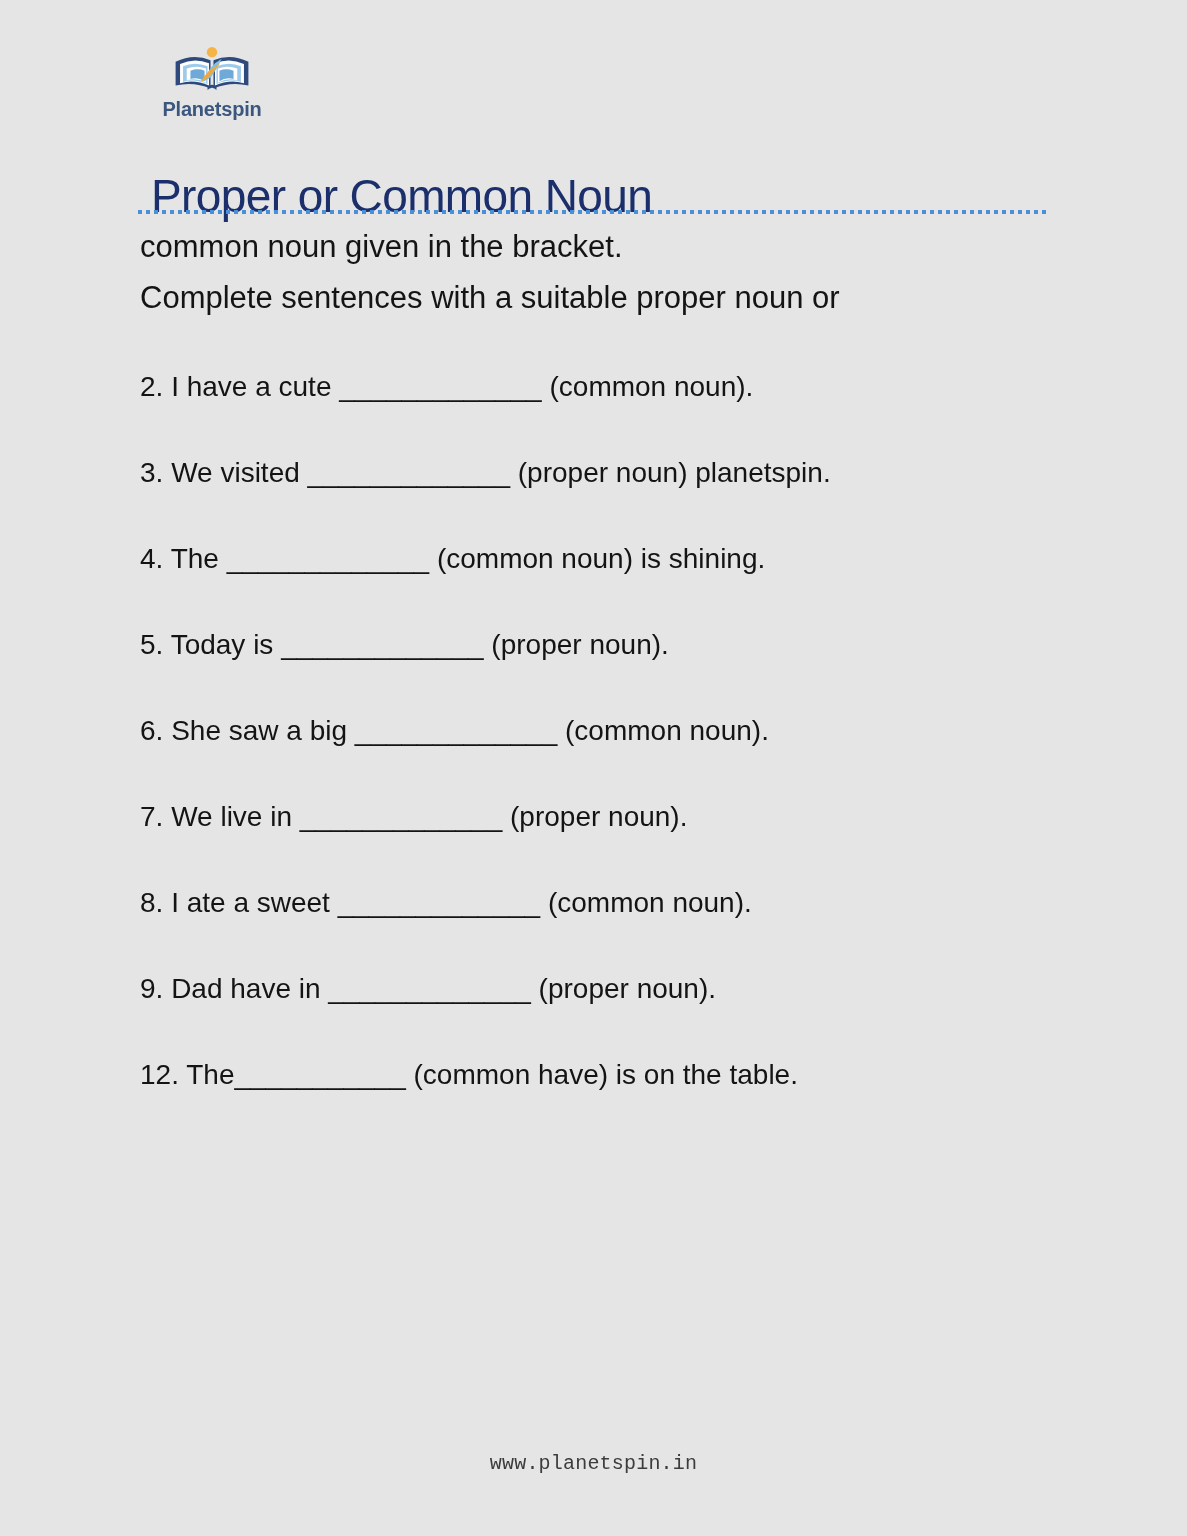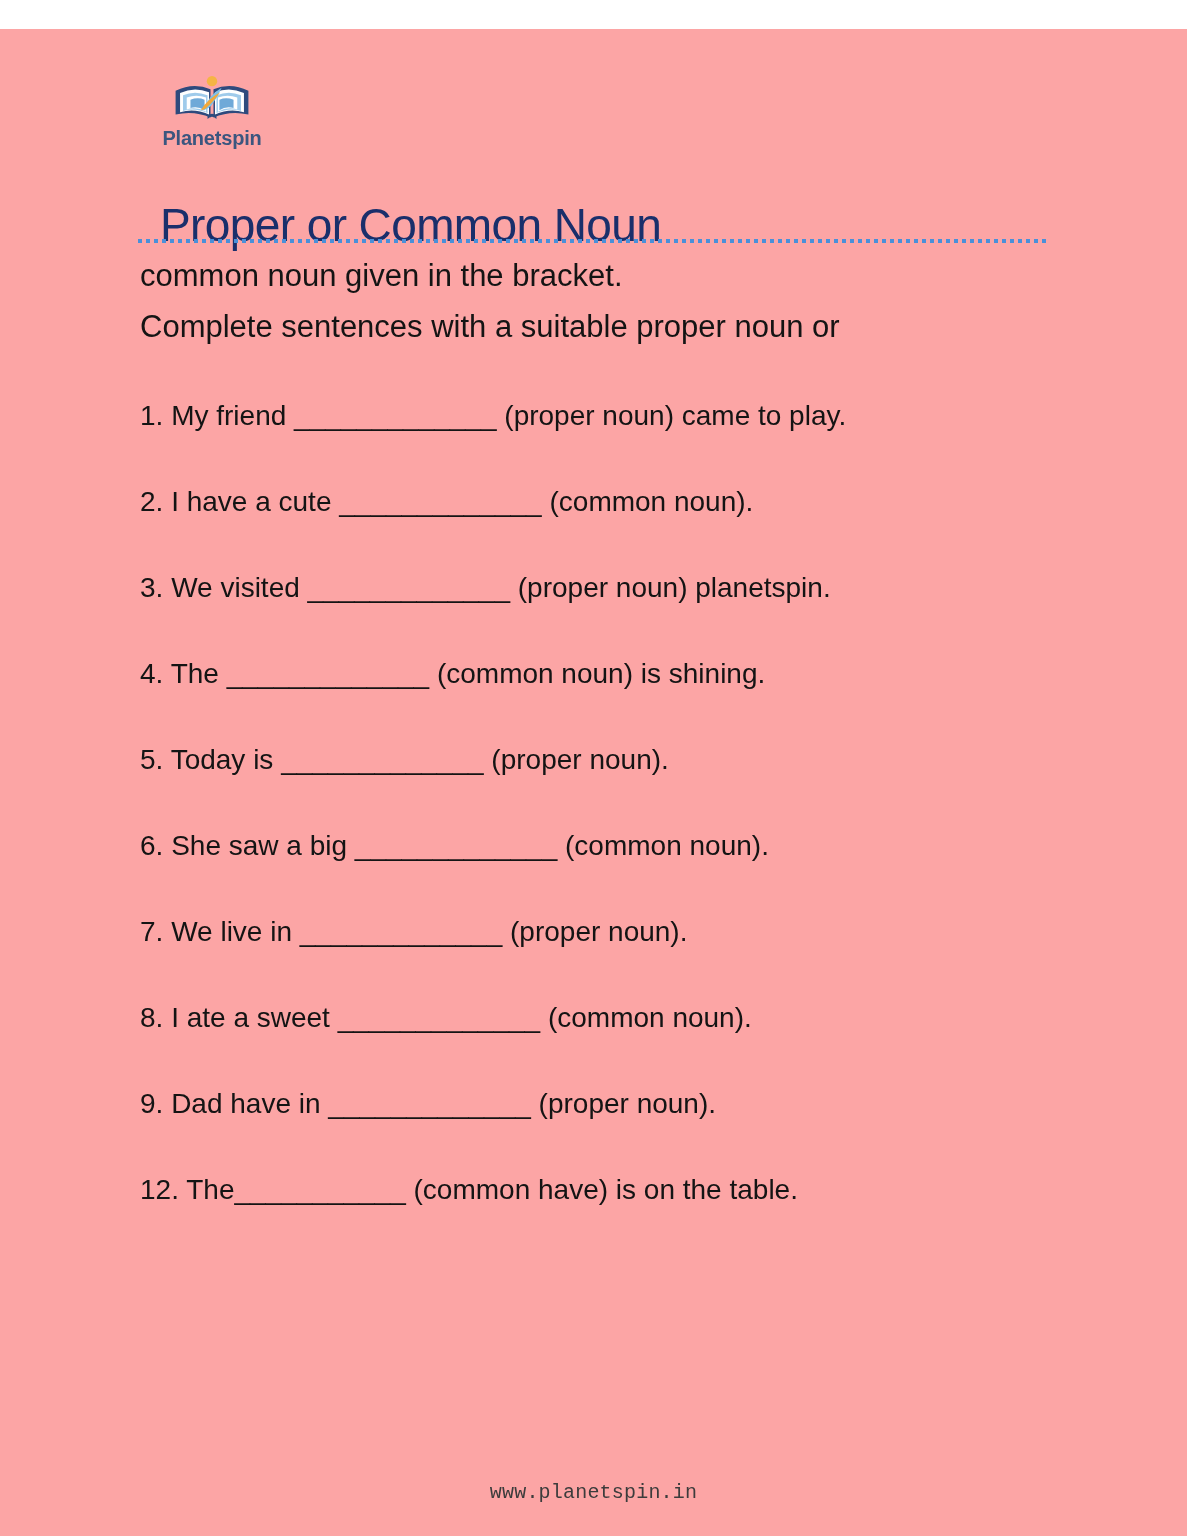--- a/index.html
+++ b/index.html
@@ -13,22 +13,21 @@
     height: 1536px;
     position: relative;
     font-family: "Liberation Sans", sans-serif;
     color: #111111;
     overflow: hidden;
   }
 
   .page {
     position: absolute;
     inset: 0;
-    background: #fca5a5;
-    margin-top: 29px;
+    background: #e5e5e5;
   }
 
   
   .brand {
     position: absolute;
     left: 152px;
     top: 44px;
     width: 120px;
     text-align: center;
   }
@@ -45,21 +44,21 @@
     font-size: 20px;
     font-weight: bold;
     letter-spacing: -0.2px;
     color: #3b567f;
     line-height: 1.1;
   }
 
   
   .title {
     position: absolute;
-    left: 160px;
+    left: 151px;
     top: 142px;
     font-family: "Liberation Sans", sans-serif;
     font-size: 46px;
     font-weight: normal;
     color: #1a2f6b;
     letter-spacing: -0.6px;
     white-space: nowrap;
     line-height: 1.0;
     text-align: center;
   }
@@ -156,24 +155,20 @@
 
   <div class="rule"></div>
 
   <div class="instruction">
     <div>common noun given in the bracket.</div>
     <div>Complete sentences with a suitable proper noun or</div>
   </div>
 
   <div class="questions">
 
-    <div class="q-row">
-      <span class="q-num">1.</span>
-      <span class="q-text">My friend </span><span class="q-blank">_____________</span><span class="q-text"> (proper noun) came to play.</span>
-    </div>
 
     <div class="q-row">
       <span class="q-num">2.</span>
       <span class="q-text">I have a cute </span><span class="q-blank">_____________</span><span class="q-text"> (common noun).</span>
     </div>
 
     <div class="q-row">
       <span class="q-num">3.</span>
       <span class="q-text">We visited </span><span class="q-blank">_____________</span><span class="q-text"> (proper noun) planetspin.</span>
     </div>

